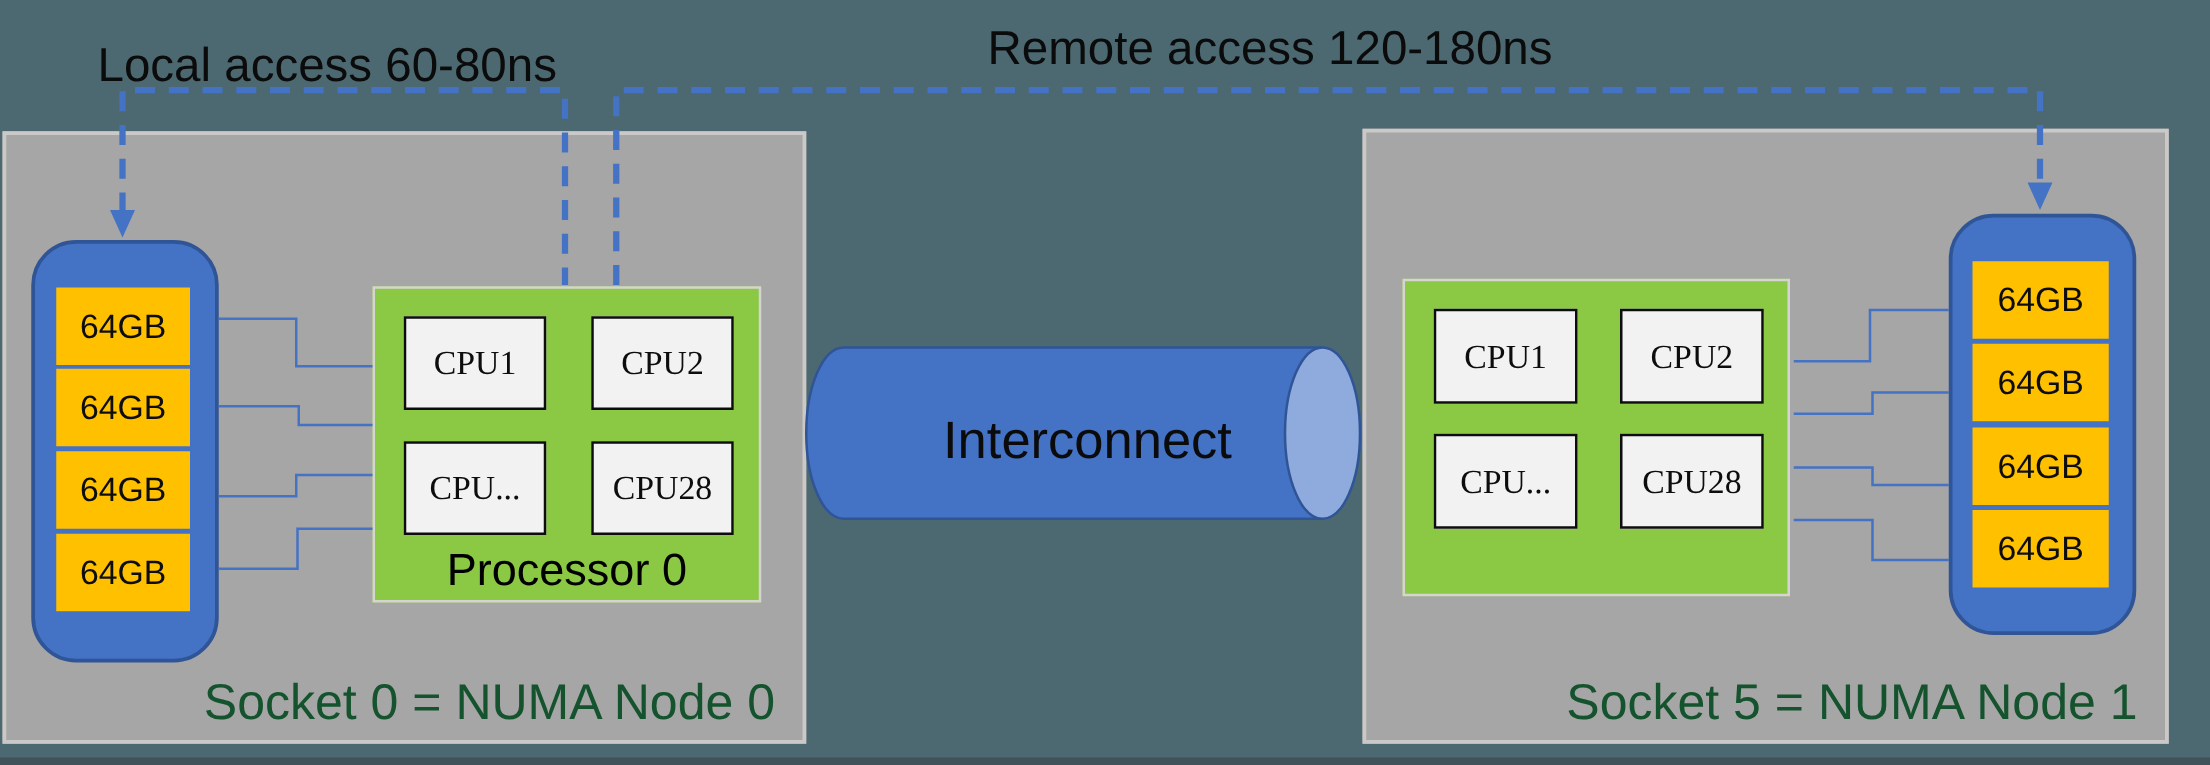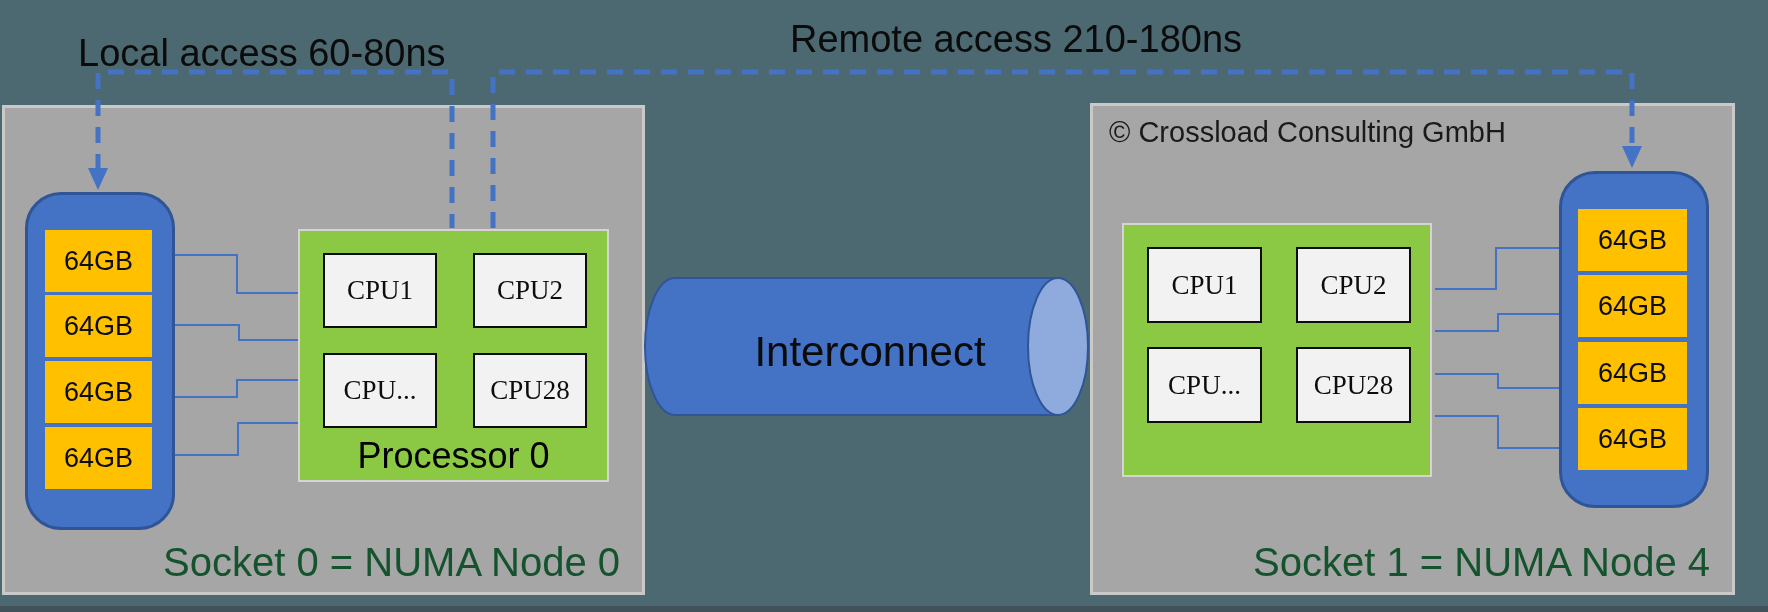--- a/index.html
+++ b/index.html
@@ -46,22 +46,21 @@
 </head>
 <body>
 
 <div class="stage" style="--c-background: #4C6871; --c-bottom_strip: #41525A; --c-panel: #A6A6A6; --c-panel_border: #CBC9C7; --c-processor_green: #8BC844; --c-memory_blue: #4472C4; --c-dark_blue: #2F5597; --c-memory_orange: #FFC000; --c-cpu_fill: #F2F2F2; --c-cylinder_face: #8FAADC; --c-connector_blue: #4472C4;">
 
   <div class="panel panel-left">
     <div class="socket-label">Socket 0 = NUMA Node 0</div>
   </div>
 
   <div class="panel panel-right">
-    <div class="copyright">© Crossload Consulting GmbH</div>
-    <div class="socket-label">Socket 1 = NUMA Node 4</div>
+    <div class="socket-label">Socket 5 = NUMA Node 1</div>
   </div>
 
   <div class="mem-container mem-left">
     <div class="mem-module" style="top:35px">64GB</div>
     <div class="mem-module" style="top:100px">64GB</div>
     <div class="mem-module" style="top:166px">64GB</div>
     <div class="mem-module" style="top:232px">64GB</div>
   </div>
 
   <div class="green-box green-left">
@@ -112,17 +111,17 @@
 
     <g stroke="#4472C4" stroke-width="2" fill="none">
       <path d="M 1435 289 L 1496 289 L 1496 248 L 1559 248"></path>
       <path d="M 1435 331 L 1498 331 L 1498 314 L 1559 314"></path>
       <path d="M 1435 374 L 1498 374 L 1498 388 L 1559 388"></path>
       <path d="M 1435 416 L 1498 416 L 1498 448 L 1559 448"></path>
     </g>
   </svg>
 
   <div class="title title-local">Local access 60-80ns</div>
-  <div class="title title-remote">Remote access 210-180ns</div>
+  <div class="title title-remote">Remote access 120-180ns</div>
   <div class="interconnect-label">Interconnect</div>
 
   <div class="bottom-strip"></div>
 </div>
 
 </body></html>

